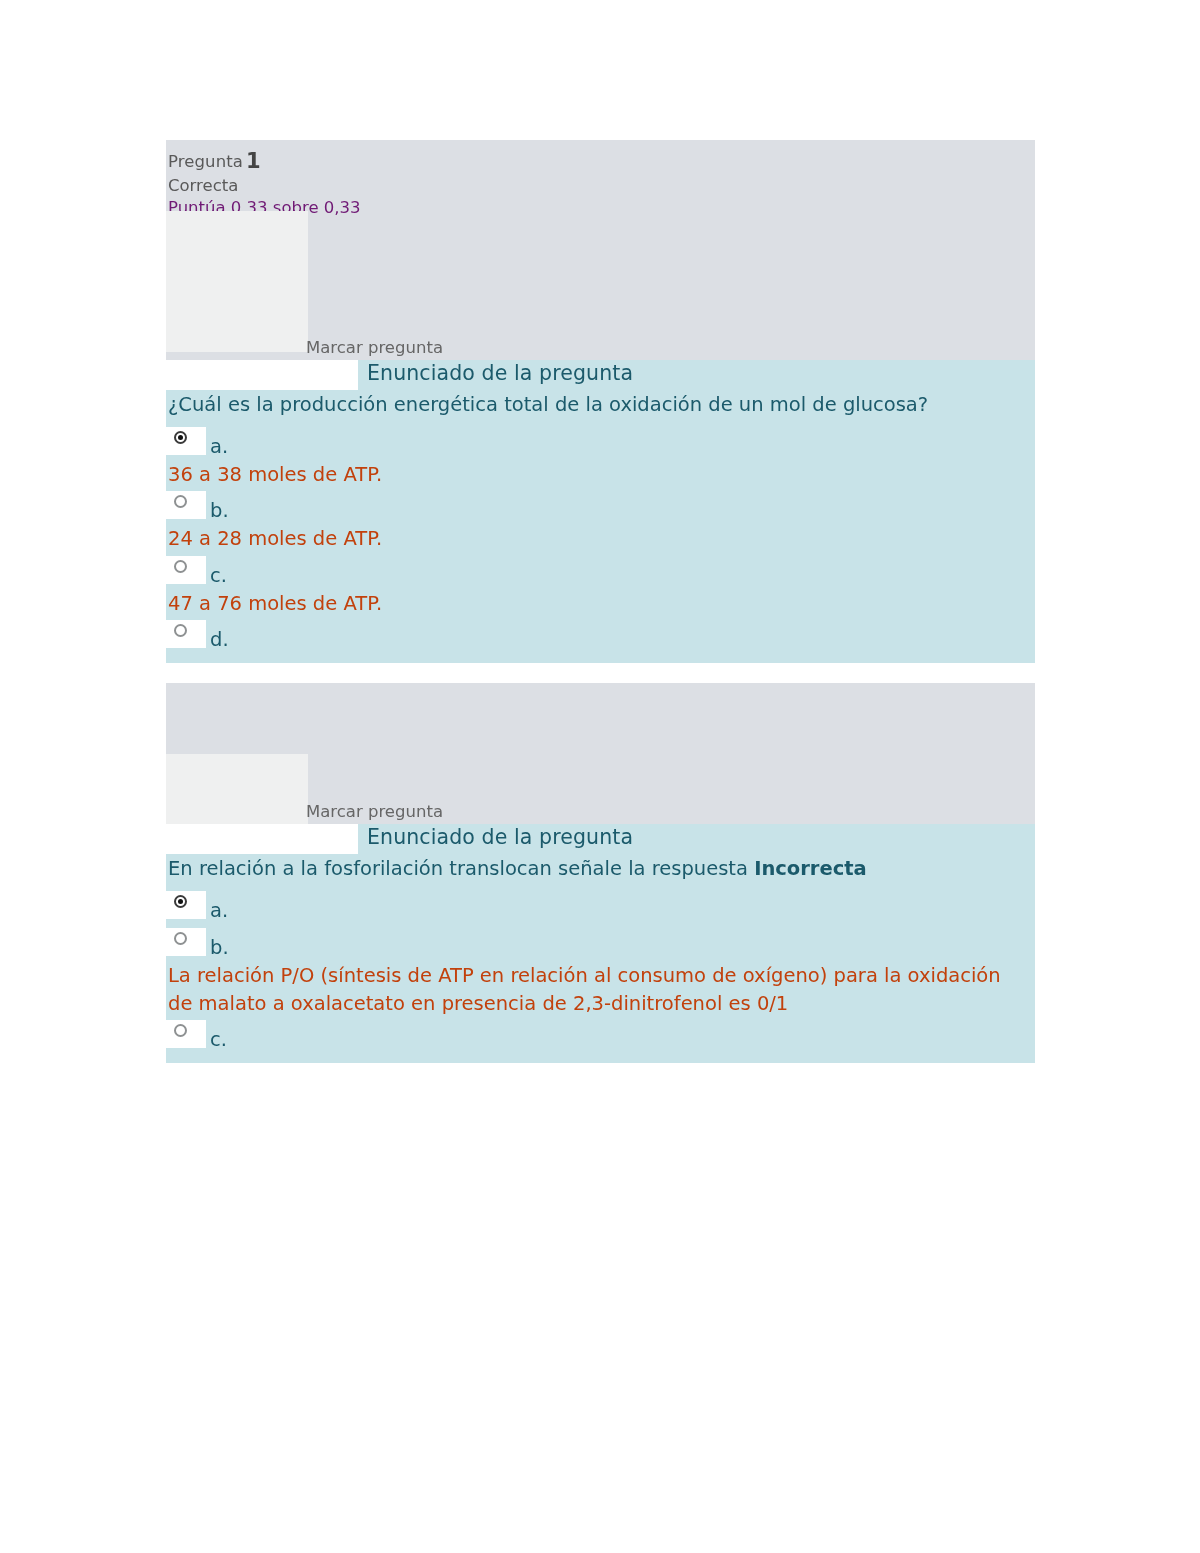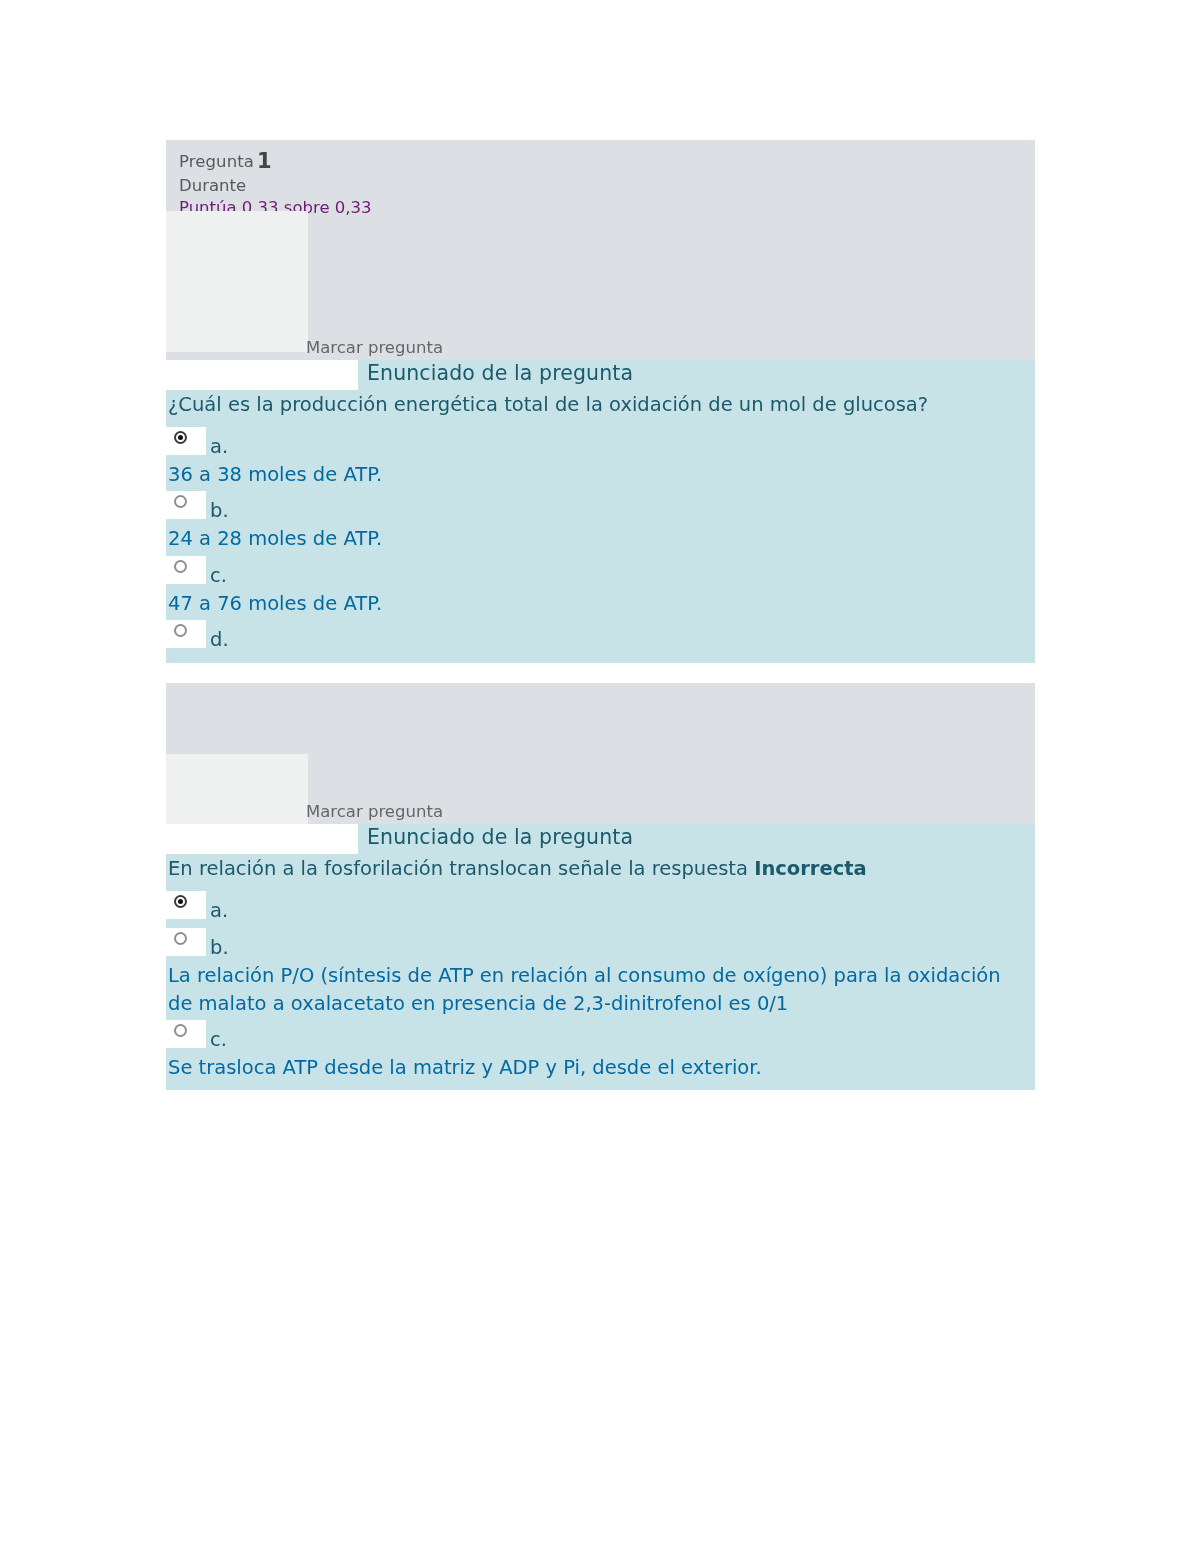--- a/index.html
+++ b/index.html
@@ -42,21 +42,20 @@
     position: relative;
     background: #dcdfe4;
     width: 869px;
     padding: 0;
     box-sizing: border-box;
   }
 
   .q-header-text {
     padding: 8px 0 0 2px;
     line-height: 1.30;
-    margin-left: 11px;
   }
 
   .q-no {
     font-size: 16.5px;
     color: #595959;
     letter-spacing: 0.1px;
     white-space: nowrap;
   }
   .q-no .num {
     font-size: 21px;
@@ -192,41 +191,41 @@
   .answer-letter {
     position: absolute;
     left: 44px;
     top: 10px;
     font-size: 19.5px;
     color: #1b5a6b;
     line-height: 1;
   }
   .answer-text {
     font-size: 19.5px;
-    color: #0369a1;
+    color: #c2410c;
     line-height: 1.40;
     padding: 0 4px 0 2px;
     max-width: 840px;
   }
 
   .gap-sm { height: 20px; }
 </style>
 </head>
 <body>
 
 <div class="page">
   <div class="quiz-wrap">
 
     <div class="q-block">
       <div class="q-header">
         <div class="q-header-text">
           <div class="q-no">
             <span>Pregunta</span><span class="num">1</span>
           </div>
-          <div class="q-state">Durante</div>
+          <div class="q-state">Correcta</div>
           <div class="q-grade">Puntúa 0,33 sobre 0,33</div>
         </div>
         <div class="q-innerbox"></div>
         <div class="q-flag-row">
           <span class="q-flag-label">Marcar pregunta</span>
         </div>
       </div>
 
       <div class="q-body">
         <div class="q-heading-row">
@@ -314,21 +313,20 @@
               </div>
               <div class="answer-text">La relación P/O (síntesis de ATP en relación al consumo de oxígeno) para la oxidación de malato a oxalacetato en presencia de 2,3-dinitrofenol es 0/1</div>
             </div>
 
             <div class="answer">
               <div class="answer-head">
                 <div class="radio-bg"></div>
                 <div class="radio"></div>
                 <div class="answer-letter">c.</div>
               </div>
-              <div class="answer-text">Se trasloca ATP desde la matriz y ADP y Pi, desde el exterior.</div>
             </div>
 
           </div>
         </div>
       </div>
     </div>
 
   </div>
 </div>
 

